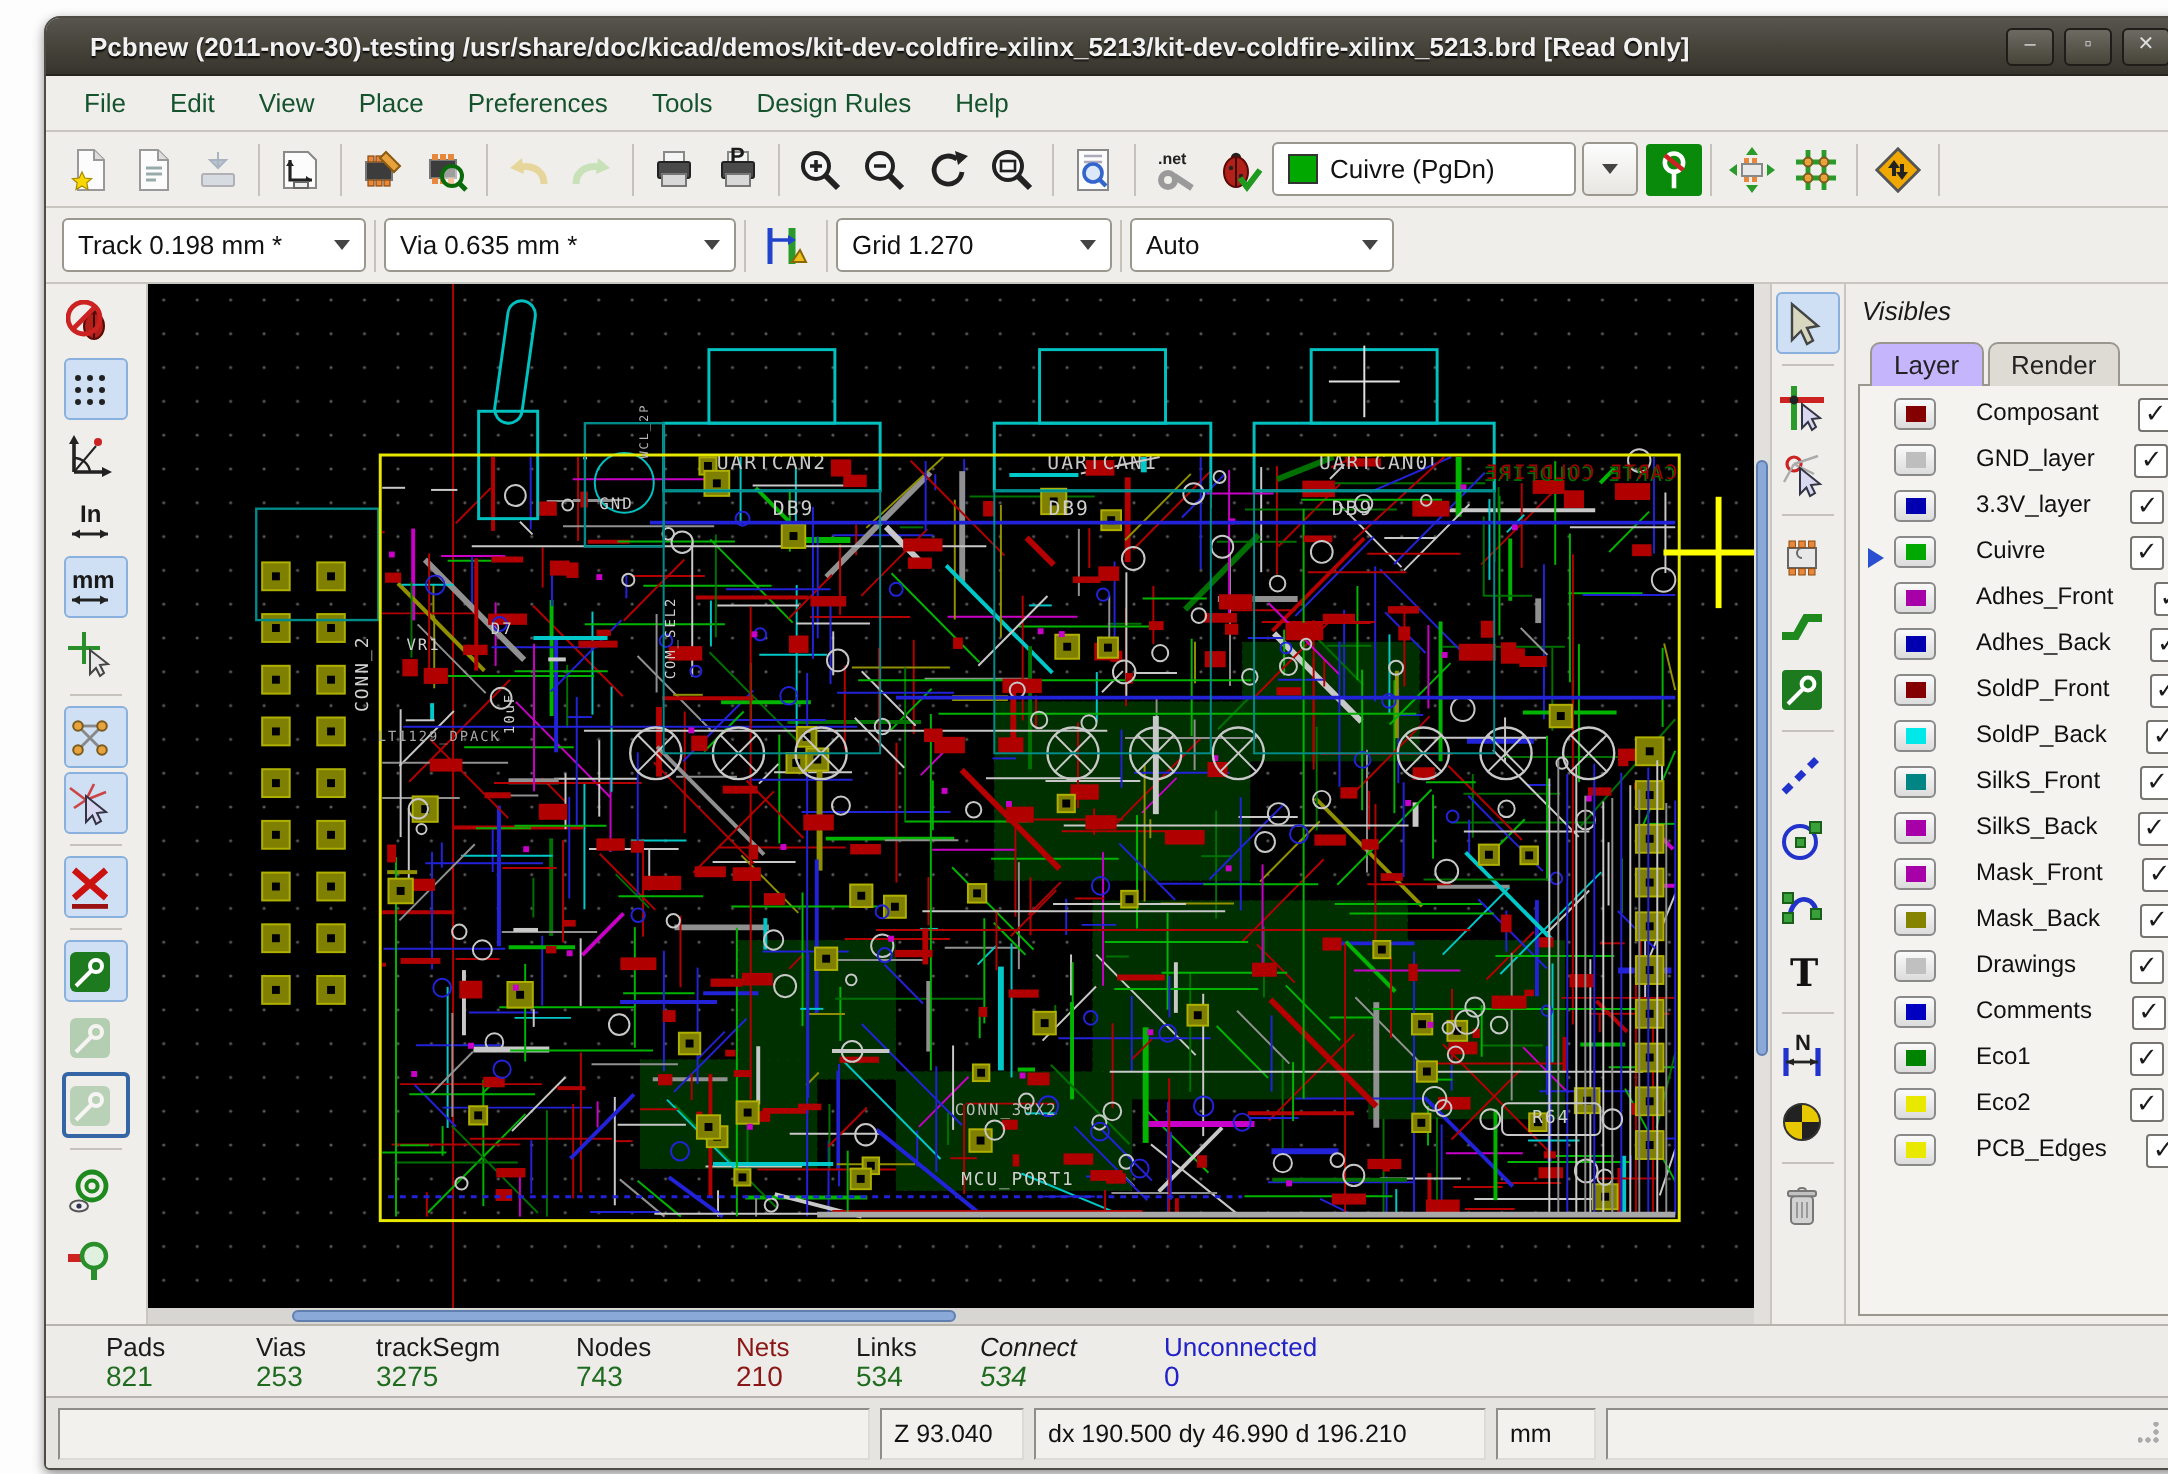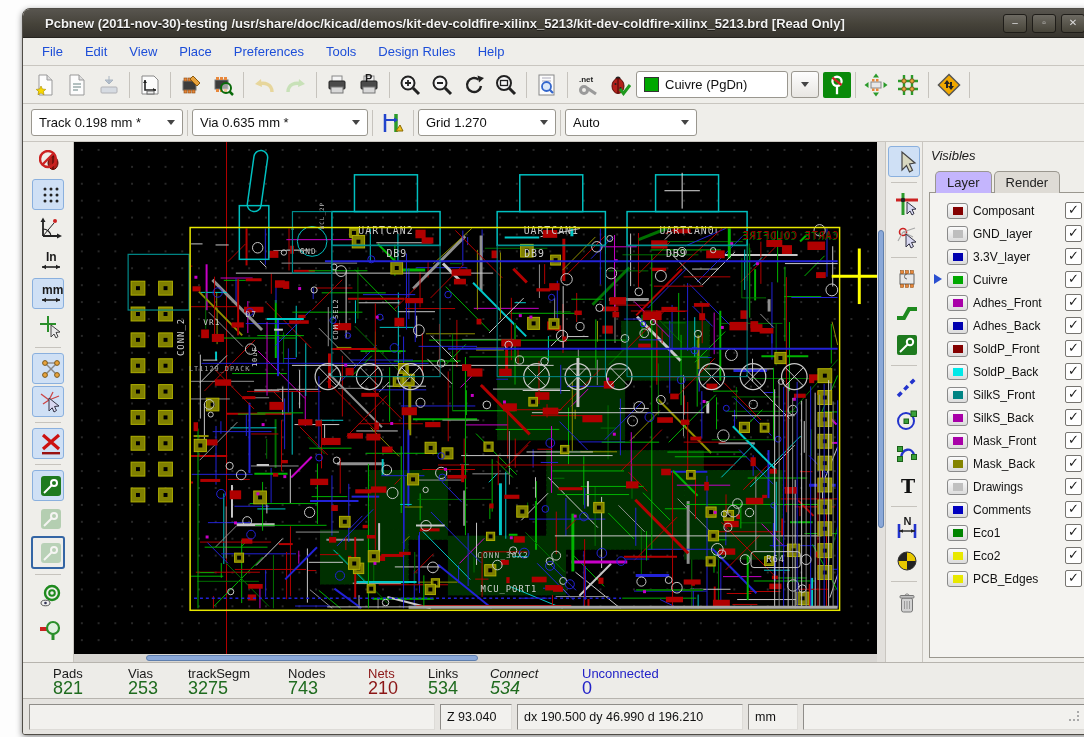--- a/index.html
+++ b/index.html
@@ -4,62 +4,62 @@
 <style>
   html,body{margin:0;padding:0;width:1084px;height:737px;overflow:hidden;background:#fdfdfd;font-family:"Liberation Sans",sans-serif;}
   .window{position:absolute;left:22px;top:8px;width:1070px;height:725px;background:#efeeea;border:1px solid #4f4c46;border-radius:8px 8px 3px 3px;box-shadow:0 2px 6px rgba(0,0,0,.45);display:flex;flex-direction:column;overflow:hidden;}
   
   .titlebar{height:28px;flex:0 0 28px;background:linear-gradient(#58554f,#454239 55%,#37342e);display:flex;align-items:center;padding:0 8px 0 22px;border-bottom:1px solid #26241f;}
   .title{color:#f2f2f2;font-weight:bold;font-size:13px;text-shadow:0 1px 1px #000;white-space:nowrap;overflow:hidden;flex:1;}
   .winbtns{display:flex;gap:5px;margin-left:8px;}
   .wbtn{width:22px;height:17px;border-radius:3px;background:linear-gradient(#6d6a62,#474439);border:1px solid #1f1d19;color:#ddd;font-size:10px;line-height:16px;text-align:center;}
   
   .menubar{height:27px;flex:0 0 27px;background:#efeeea;display:flex;align-items:center;padding:0 8px;border-bottom:1px solid #c9c6c0;}
-  .mitem{padding:4px 11px;font-size:13px;color:#1d4ed8;}
+  .mitem{padding:4px 11px;font-size:13px;color:#14532d;}
   
   .toolbar{height:37px;flex:0 0 37px;background:#efeeea;display:flex;align-items:center;padding:0 6px;border-bottom:1px solid #c9c6c0;}
   .tbtn{width:32px;height:30px;display:flex;align-items:center;justify-content:center;border-radius:3px;}
   .sep{width:1px;height:26px;background:#c6c3bd;margin:0 4px;flex:0 0 1px;}
   .combo{height:25px;background:#fff;border:1px solid #9a978f;border-radius:3px;display:flex;align-items:center;padding:0 7px;gap:6px;font-size:13px;color:#111;}
   .chevbox{width:26px;height:25px;background:linear-gradient(#fdfdfd,#e8e6e2);border:1px solid #9a978f;border-radius:3px;display:flex;align-items:center;justify-content:center;margin-left:3px;}
   .chev{width:0;height:0;border-left:4px solid transparent;border-right:4px solid transparent;border-top:5px solid #444;}
   .lswatch{width:13px;height:13px;border:1px solid #333;}
   
   .mainrow{flex:1;display:flex;min-height:0;}
   .vtoolbar{background:#efeeea;display:flex;flex-direction:column;align-items:center;padding-top:4px;gap:2px;}
   .vtoolbar.left{width:50px;flex:0 0 50px;border-right:1px solid #c9c6c0;}
   .vtoolbar.right{width:36px;flex:0 0 36px;border-left:1px solid #c9c6c0;}
-  .vtbtn{width:30px;height:29px;display:flex;align-items:center;justify-content:flex-end;border-radius:3px;border:1px solid transparent;}
+  .vtbtn{width:30px;height:29px;display:flex;align-items:center;justify-content:flex-start;border-radius:3px;border:1px solid transparent;}
   .vtbtn.sel{background:#cfe0f5;border:1px solid #8ab0de;}
   .vtbtn.focus{border:2px solid #3465a4;}
   .hsep{height:1px;width:26px;background:#c6c3bd;margin:3px 0;flex:0 0 1px;}
   .canvas{flex:1;position:relative;background:#000;min-width:0;}
   .canvas svg{position:absolute;inset:0;width:100%;height:100%;}
   .hscroll{position:absolute;left:0;right:0;bottom:0;height:8px;background:#d8d6d2;}
   .hscroll .thumb{position:absolute;top:1px;bottom:1px;background:#8aa8d8;border:1px solid #5f7fae;border-radius:3px;}
   .vscroll{width:8px;flex:0 0 8px;background:#e2e0dc;position:relative;}
   .vscroll .thumb{position:absolute;left:1px;right:1px;background:#8aa8d8;border:1px solid #5f7fae;border-radius:3px;}
   
   .visibles{width:158px;flex:0 0 158px;background:#efeeea;border-left:1px solid #c9c6c0;padding:4px 6px;font-size:13px;}
   .vis-title{margin:2px 0 7px 2px;color:#1a1a1a;font-style:italic;}
   .tabs{display:flex;margin-left:6px;}
   .tab{padding:3px 11px;font-size:13px;border:1px solid #9a978f;border-bottom:none;border-radius:5px 5px 0 0;background:#dedbd5;color:#222;margin-right:2px;position:relative;top:1px;}
   .tab.active{background:#c4b5fd;}
   .layerbox{border:1px solid #9a978f;background:#f4f3f0;padding:6px 4px 6px 4px;height:452px;}
-  .lrow{display:flex;align-items:center;gap:5px;height:23px;position:relative;padding-left:13px;}
+  .lrow{display:flex;align-items:flex-start;gap:20px;height:23px;position:relative;padding-left:13px;}
   .cur-arrow{position:absolute;left:0;top:6px;width:0;height:0;border-top:5px solid transparent;border-bottom:5px solid transparent;border-left:8px solid #2a4fd0;}
   .swatch{width:19px;height:14px;border:1px solid #8a8a8a;border-radius:3px;background:linear-gradient(#fafafa,#dcdcdc);display:flex;align-items:center;justify-content:center;flex:0 0 19px;}
   .swatch i{display:block;width:10px;height:8px;}
   .lname{flex:1;font-size:12px;color:#111;white-space:nowrap;}
   .chk{width:15px;height:15px;border:1px solid #767470;border-radius:2px;background:#fff;font-size:13px;line-height:13px;text-align:center;color:#1a1a1a;flex:0 0 15px;}
   
   .statusrow{height:34px;flex:0 0 34px;background:#edece8;border-top:1px solid #b7b4ae;display:flex;padding:1px 0 0 30px;}
   .stat{display:flex;flex-direction:column;justify-content:center;}
   .slabel{font-size:13px;line-height:15px;}
-  .sval{font-size:18px;line-height:15px;}
+  .sval{font-size:14px;line-height:15px;}
   .coordrow{height:35px;flex:0 0 35px;background:#e6e4e0;border-top:1px solid #b7b4ae;display:flex;align-items:center;gap:5px;padding:0 6px;}
   .cbox{height:24px;background:#f2f1ee;border:1px solid;border-color:#8f8d89 #dddbd7 #dddbd7 #8f8d89;display:flex;align-items:center;padding:0 6px;font-size:12.5px;color:#111;white-space:nowrap;overflow:hidden;}
   .grip{width:11px;height:11px;margin-left:auto;background:
     radial-gradient(circle at 9px 9px,#aaa 1.2px,transparent 1.5px),
     radial-gradient(circle at 9px 5px,#aaa 1.2px,transparent 1.5px),
     radial-gradient(circle at 5px 9px,#aaa 1.2px,transparent 1.5px),
     radial-gradient(circle at 9px 1px,#aaa 1.2px,transparent 1.5px),
     radial-gradient(circle at 1px 9px,#aaa 1.2px,transparent 1.5px);}
   .icon-label{font-weight:bold;font-size:11px;fill:#1a1a1a;}
 </style>

